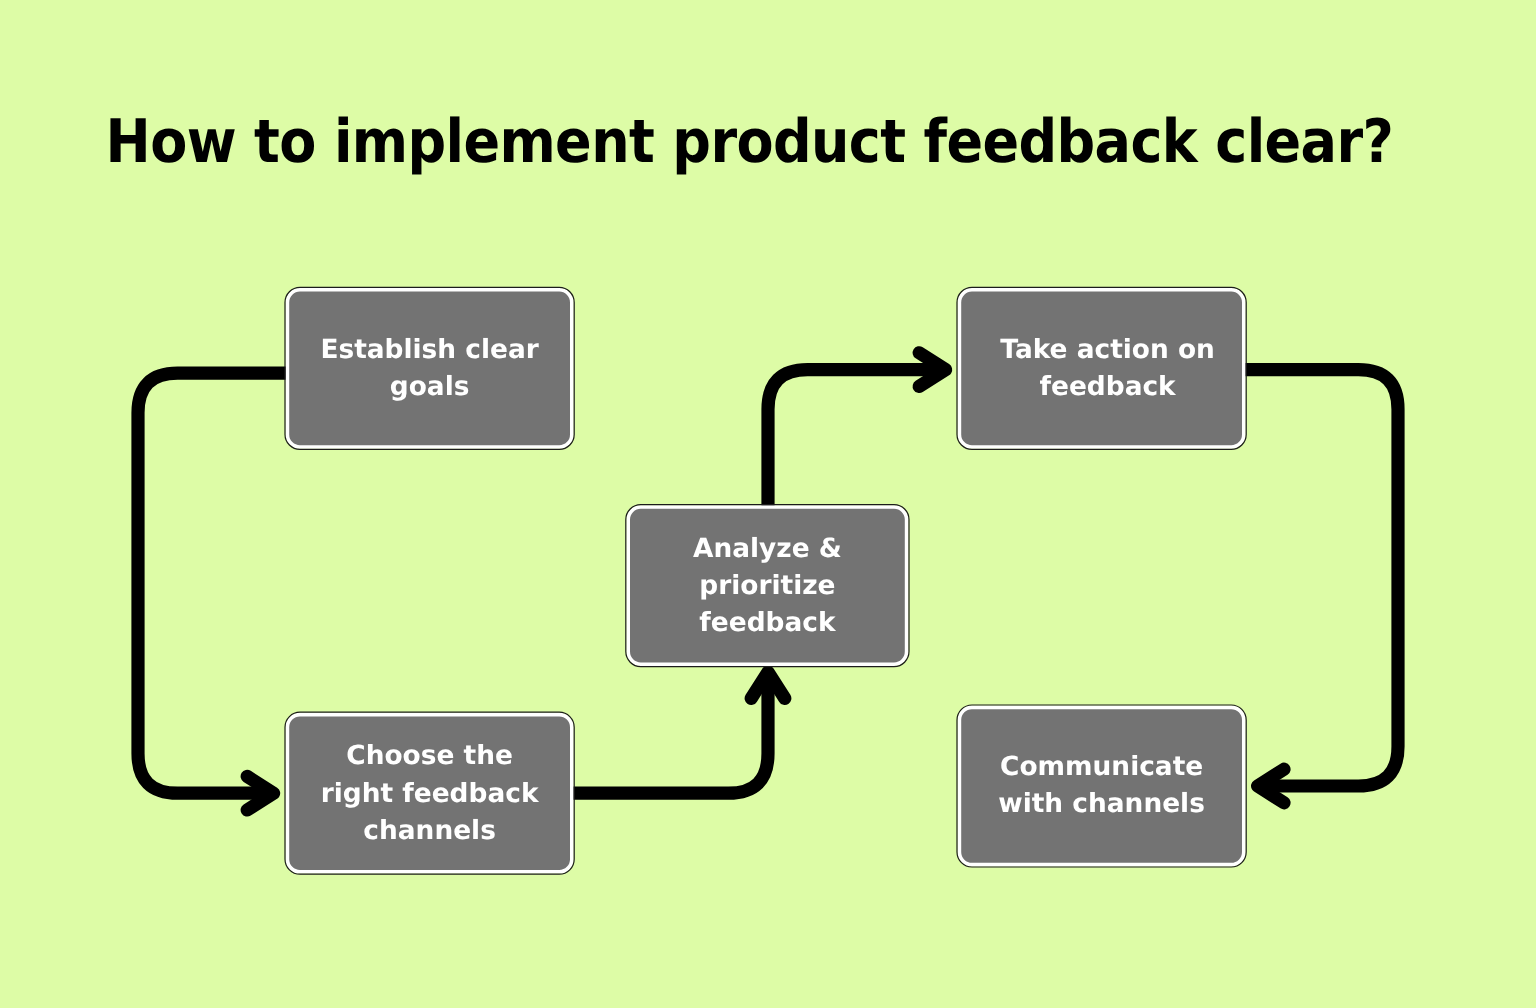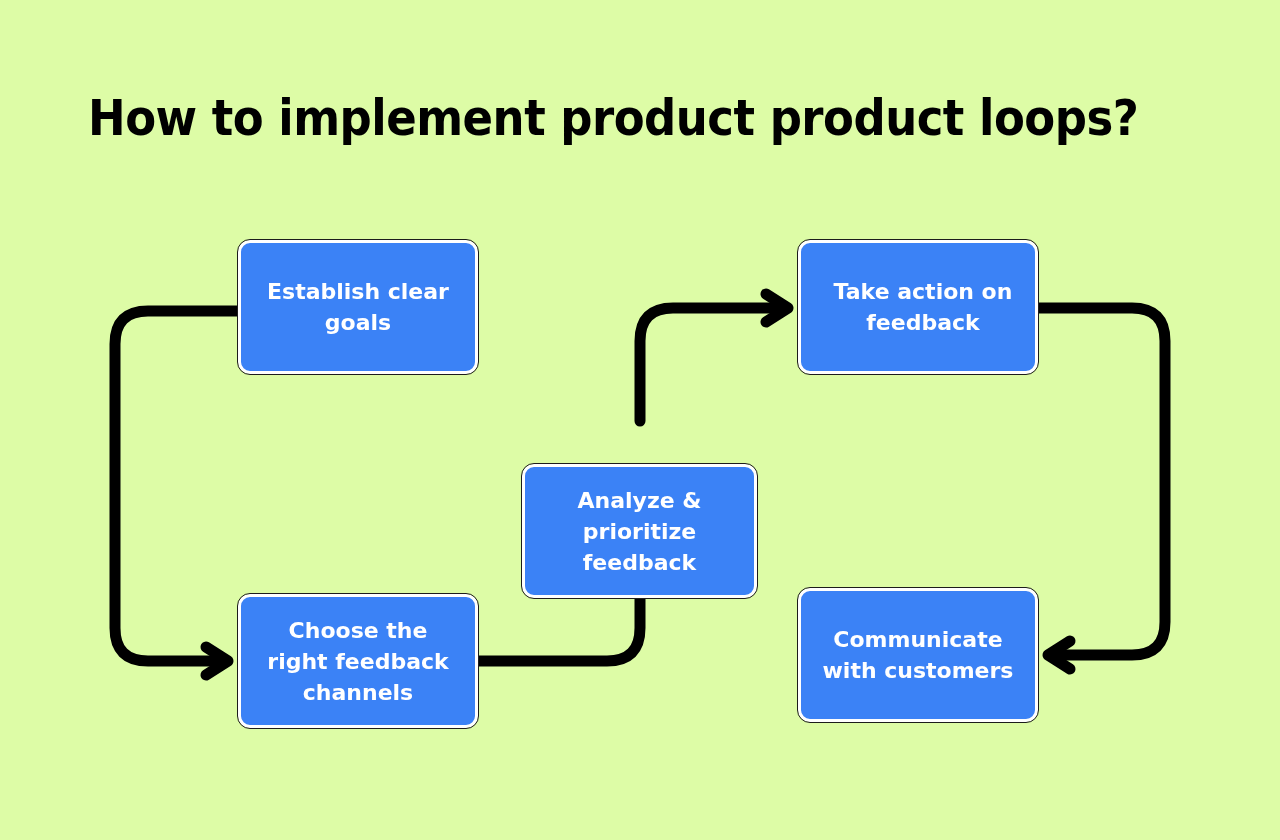--- a/index.html
+++ b/index.html
@@ -32,21 +32,21 @@
     font-weight: 700;
     letter-spacing: -0.5px;
     color: #000000;
     font-family: "DejaVu Sans", "Liberation Sans", sans-serif;
     font-stretch: condensed;
     white-space: nowrap;
   }
   .node {
     position: absolute;
     box-sizing: border-box;
-    background: #3b82f6;
+    background: #737373;
     border: 3px solid #ffffff;
     outline: 1.5px solid #1c1c1c;
     border-radius: 12px;
     display: flex;
     align-items: center;
     justify-content: center;
     text-align: center;
     color: #ffffff;
     font-size: 22px;
     line-height: 31px;
@@ -55,21 +55,21 @@
     padding: 6px 14px;
   }
   .node-label {
     display: block;
     width: 100%;
     white-space: pre-line;
   }
   
   #node-establish-goals   { left: 238px; top: 240px; width: 240px; height: 134px; }
   #node-choose-channels   { left: 238px; top: 594px; width: 240px; height: 134px; text-align: center; }
-  #node-analyze-feedback  { left: 522px; top: 421px; width: 235px; height: 134px; margin-top: 43px; }
+  #node-analyze-feedback  { left: 522px; top: 421px; width: 235px; height: 134px; }
   #node-take-action       { left: 798px; top: 240px; width: 240px; height: 134px; padding-left: 24px; }
   #node-communicate       { left: 798px; top: 588px; width: 240px; height: 134px; }
 </style>
 </head>
 <body style="background: rgb(221, 252, 166);">
 
 <svg id="canvas" viewBox="0 0 1280 840" aria-hidden="true">
   <g fill="none" stroke="#000000" stroke-width="11" stroke-linecap="round" stroke-linejoin="round">
 
     <path d="M 238 311 L 148 311 Q 115 311 115 344 L 115 628 Q 115 661 148 661 L 219 661"></path>
@@ -79,21 +79,21 @@
     <path d="M 626 582 L 640 560 L 654 582"></path>
 
     <path d="M 640 421 L 640 341 Q 640 308 673 308 L 779 308"></path>
     <path d="M 766 294 L 788 308 L 766 322"></path>
 
     <path d="M 1038 308 L 1132 308 Q 1165 308 1165 341 L 1165 622 Q 1165 655 1132 655 L 1057 655"></path>
     <path d="M 1070 641 L 1048 655 L 1070 669"></path>
   </g>
 </svg>
 
-<h1 id="page-title">How to implement product product loops?</h1>
+<h1 id="page-title">How to implement product feedback clear?</h1>
 
 <div class="node" id="node-establish-goals">
   <span class="node-label">Establish clear
 goals</span>
 </div>
 
 <div class="node" id="node-choose-channels">
   <span class="node-label">Choose the
 right feedback
 channels</span>
@@ -105,14 +105,14 @@
 feedback</span>
 </div>
 
 <div class="node" id="node-take-action">
   <span class="node-label">Take action on
 feedback</span>
 </div>
 
 <div class="node" id="node-communicate">
   <span class="node-label">Communicate
-with customers</span>
+with channels</span>
 </div>
 
 </body></html>

